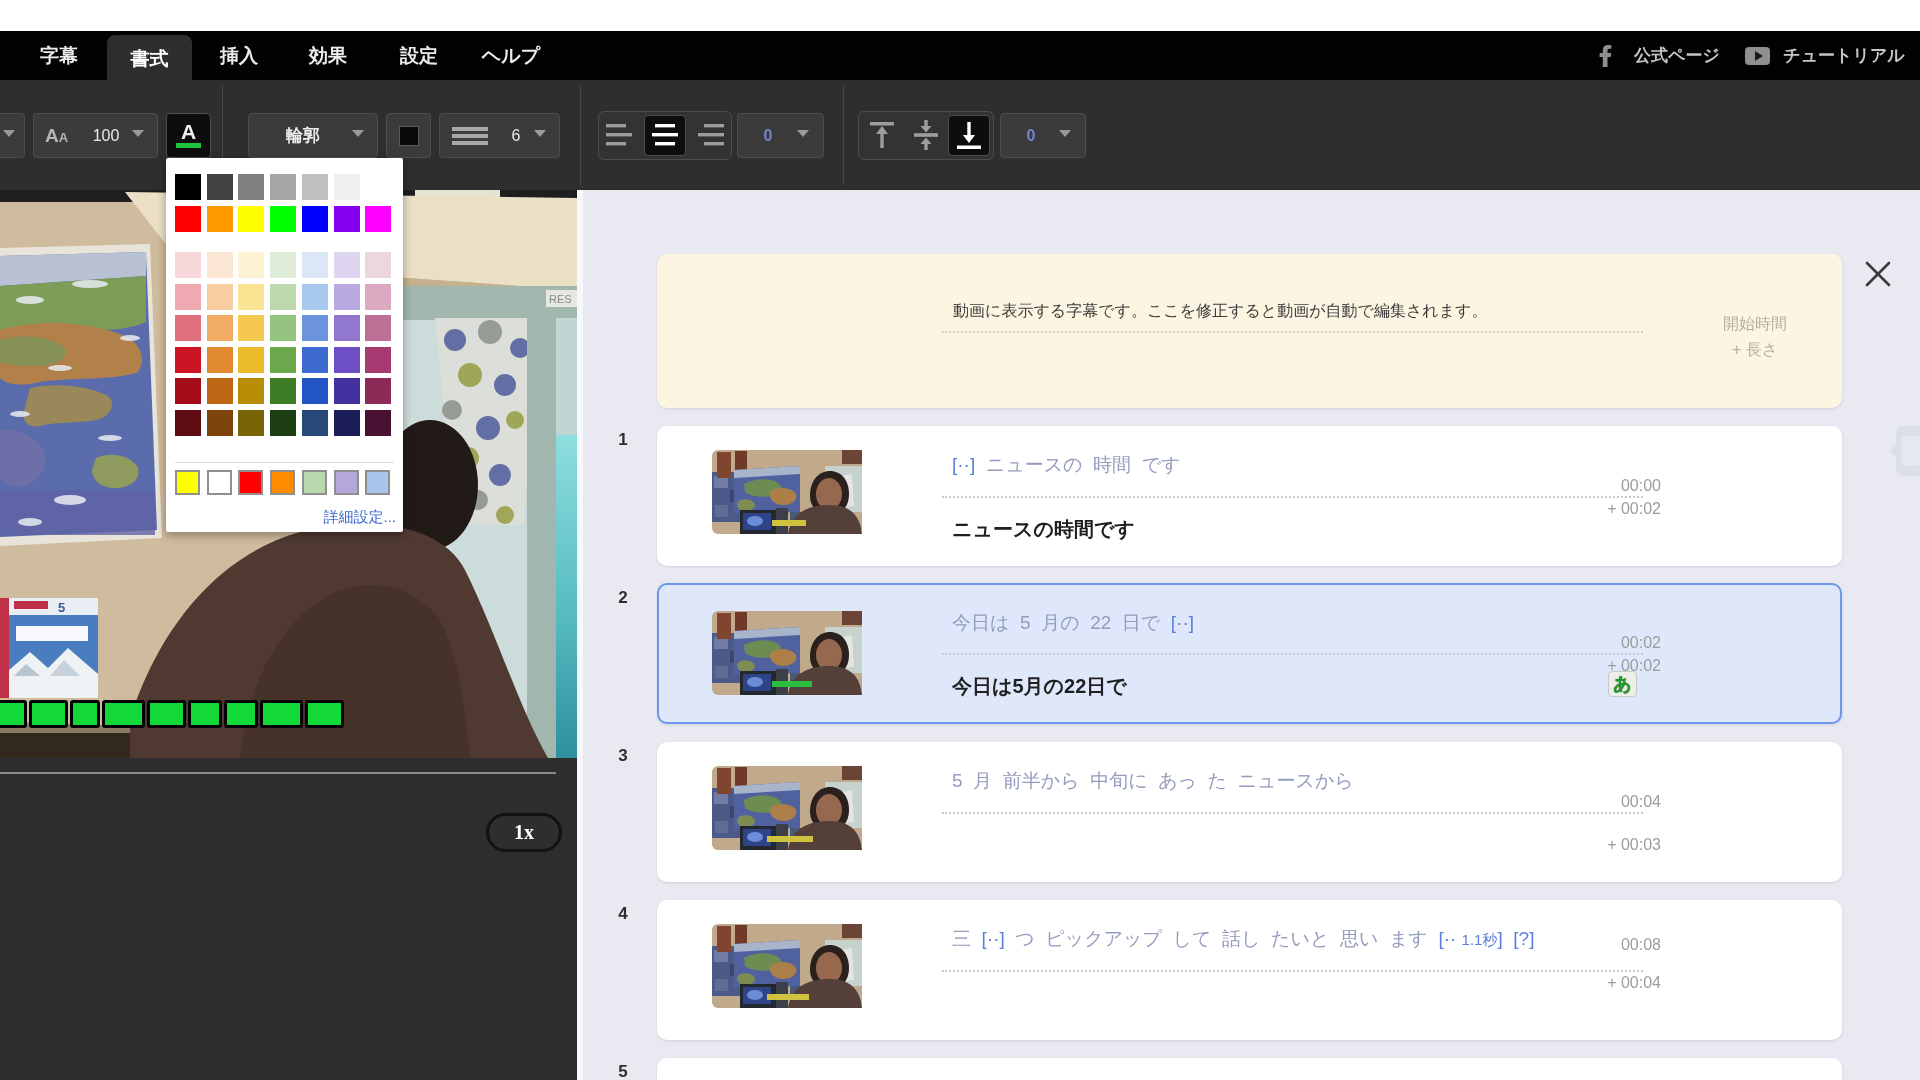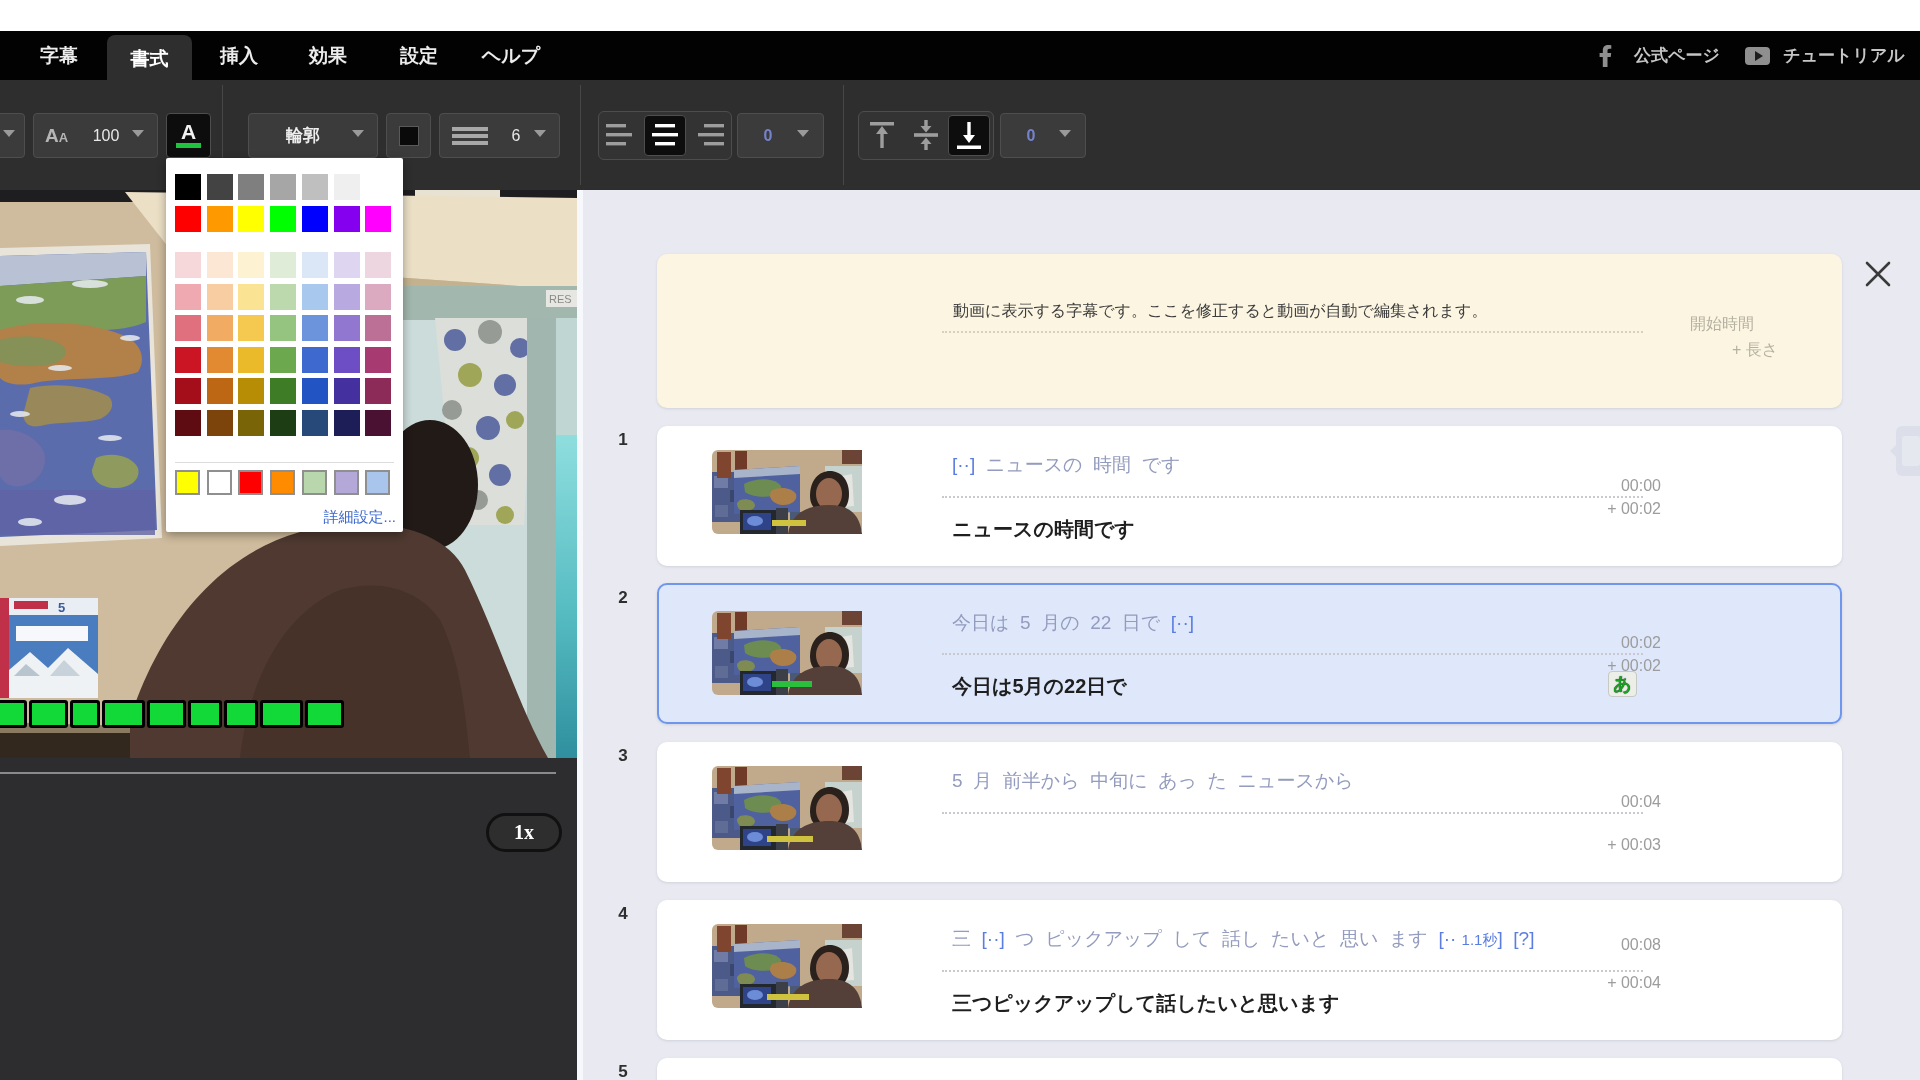--- a/index.html
+++ b/index.html
@@ -245,21 +245,21 @@
   <ellipse cx="117" cy="44" rx="13" ry="16" fill="#96684f"></ellipse>
   <path d="M76,84 C79,63 96,55 117,55 C138,55 148,65 150,84 Z" fill="#544039"></path>
   <rect x="130" y="0" width="20" height="14" fill="#6b4436"></rect>
 </g>
 </defs>
 </svg>
 
 <div class="card" style="top:254px;height:154px;background:#fbf5e1"></div>
 <div class="abs" style="left:953px;top:301px;font-size:16px;color:#3c3c3c">動画に表示する字幕です。ここを修正すると動画が自動で編集されます。</div>
 <div class="abs" style="left:942px;top:331px;width:701px;border-top:2px dotted #d8d2bc"></div>
-<div class="abs" style="left:1690px;top:314px;width:130px;text-align:left;font-size:16px;color:#b5b1a2">開始時間</div>
+<div class="abs" style="left:1690px;top:314px;width:130px;text-align:center;font-size:16px;color:#b5b1a2">開始時間</div>
 <div class="abs" style="left:1690px;top:340px;width:130px;text-align:center;font-size:16px;color:#b5b1a2">+ 長さ</div>
 
 <svg class="abs" style="left:1864px;top:260px" width="28" height="28" viewBox="0 0 28 28">
       <g stroke="#3a3a3a" stroke-width="2.6" stroke-linecap="round">
         <line x1="3" y1="3" x2="25" y2="25"></line>
         <line x1="25" y1="3" x2="3" y2="25"></line>
       </g>
     </svg>
 
 <div class="abs" style="left:1896px;top:426px;width:24px;height:50px;background:#dcdfe9;border-radius:6px 0 0 6px"></div>
@@ -305,21 +305,20 @@
 <div class="card" style="top:900px;height:140px"></div>
 <div class="rownum" style="left:603px;top:904px">4</div>
 <svg class="abs" style="left:712px;top:924px" width="150" height="84">
       <use href="#thumb"></use>
       <rect x="55" y="70" width="42" height="6" fill="#cfc23e"></rect>
     </svg>
 <div class="words" style="top:926px">三&nbsp;&nbsp;<b>[··]</b>&nbsp;&nbsp;つ&nbsp;&nbsp;ピックアップ&nbsp;&nbsp;して&nbsp;&nbsp;話し&nbsp;&nbsp;たいと&nbsp;&nbsp;思い&nbsp;&nbsp;ます&nbsp;&nbsp;<b>[·· <span style="font-size:15px">1.1秒</span>]</b>&nbsp;&nbsp;<b>[?]</b></div>
 <div class="times" style="top:936px">00:08</div>
 <div class="dotline" style="top:970px"></div>
 <div class="times" style="top:974px">+ 00:04</div>
-<div class="plain" style="top:990px">三つピックアップして話したいと思います</div>
 
 <div class="card" style="top:1058px;height:60px"></div>
 <div class="rownum" style="left:603px;top:1062px">5</div>
 <div class="abs" style="left:166px;top:158px;width:237px;height:374px;background:#fff;border-radius:2px;box-shadow:0 3px 10px rgba(0,0,0,0.35)">
 <div style="position:absolute;left:9px;top:16px;width:26px;height:26px;background:#000000"></div>
 <div style="position:absolute;left:40.7px;top:16px;width:26px;height:26px;background:#434343"></div>
 <div style="position:absolute;left:72.4px;top:16px;width:26px;height:26px;background:#7f7f7f"></div>
 <div style="position:absolute;left:104.1px;top:16px;width:26px;height:26px;background:#a6a6a6"></div>
 <div style="position:absolute;left:135.8px;top:16px;width:26px;height:26px;background:#bfbfbf"></div>
 <div style="position:absolute;left:167.5px;top:16px;width:26px;height:26px;background:#efefef"></div>

